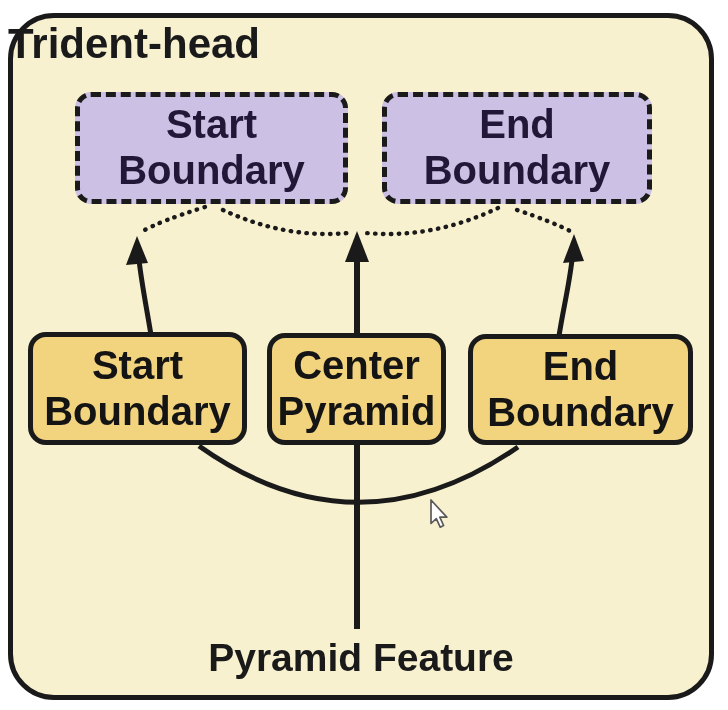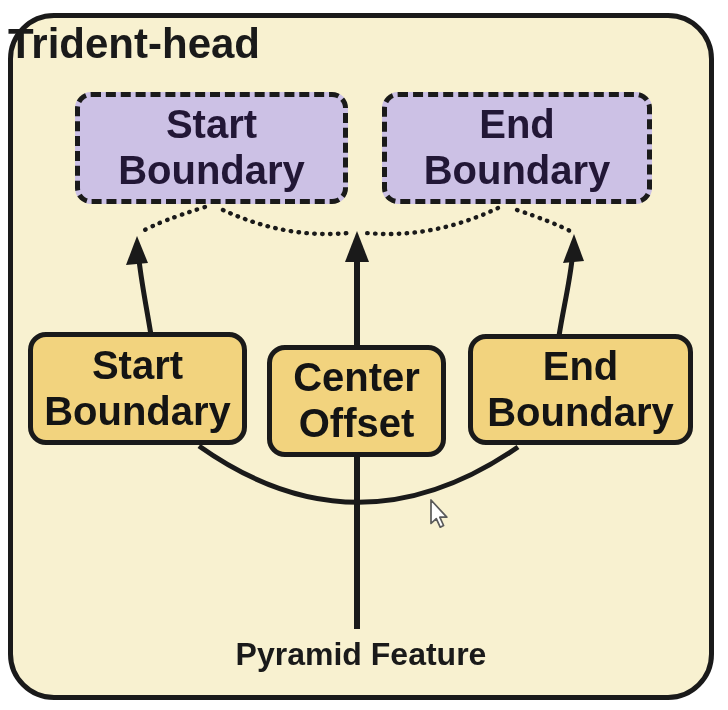--- a/index.html
+++ b/index.html
@@ -34,25 +34,25 @@
     background:var(--top-fill);border:5px dashed var(--line);
     border-radius:16px;font-size:40px;color:var(--top-text);
   }
   .mid-node{
     background:var(--mid-fill);border:5px solid var(--line);
     border-radius:18px;font-size:40px;color:var(--mid-text);
   }
   #box-start-top{left:75px;top:92px;width:273px;height:112px;}
   #box-end-top{left:382px;top:92px;width:270px;height:112px;}
   #box-start-mid{left:28px;top:332px;width:219px;height:113px;}
-  #box-center-mid{left:267px;top:333px;width:179px;height:112px;margin-top:12px;}
+  #box-center-mid{left:267px;top:333px;width:179px;height:112px;}
   #box-end-mid{left:468px;top:334px;width:225px;height:111px;}
   .bottom-label{
     position:absolute;left:8px;top:636px;width:706px;text-align:center;
-    font-size:32px;font-weight:bold;color:var(--line);z-index:2;
+    font-size:39px;font-weight:bold;color:var(--line);z-index:2;
   }
   .cursor{position:absolute;left:429px;top:499px;z-index:10;pointer-events:none;}
   .stroke{stroke:var(--line);fill:none;}
   .fillb{fill:var(--line);stroke:none;}
 </style>
 </head>
 <body>
 
 <div class="stage">
 
@@ -88,21 +88,21 @@
     <span class="line">End</span>
     <span class="line">Boundary</span>
   </div>
 
   <div class="node mid-node" id="box-start-mid">
     <span class="line">Start</span>
     <span class="line">Boundary</span>
   </div>
   <div class="node mid-node" id="box-center-mid">
     <span class="line">Center</span>
-    <span class="line">Offset</span>
+    <span class="line">Pyramid</span>
   </div>
   <div class="node mid-node" id="box-end-mid">
     <span class="line">End</span>
     <span class="line">Boundary</span>
   </div>
 
   <div class="bottom-label">Pyramid Feature</div>
 
   <svg class="cursor" width="24" height="32" viewBox="0 0 24 32" aria-hidden="true">
     <polygon points="2,1 2,24.5 7.3,19.6 11.2,28.2 14.6,26.5 10.8,18.2 17.8,18.2" fill="#ffffff" stroke="#5a5a5a" stroke-width="1.7" stroke-linejoin="round"></polygon>

